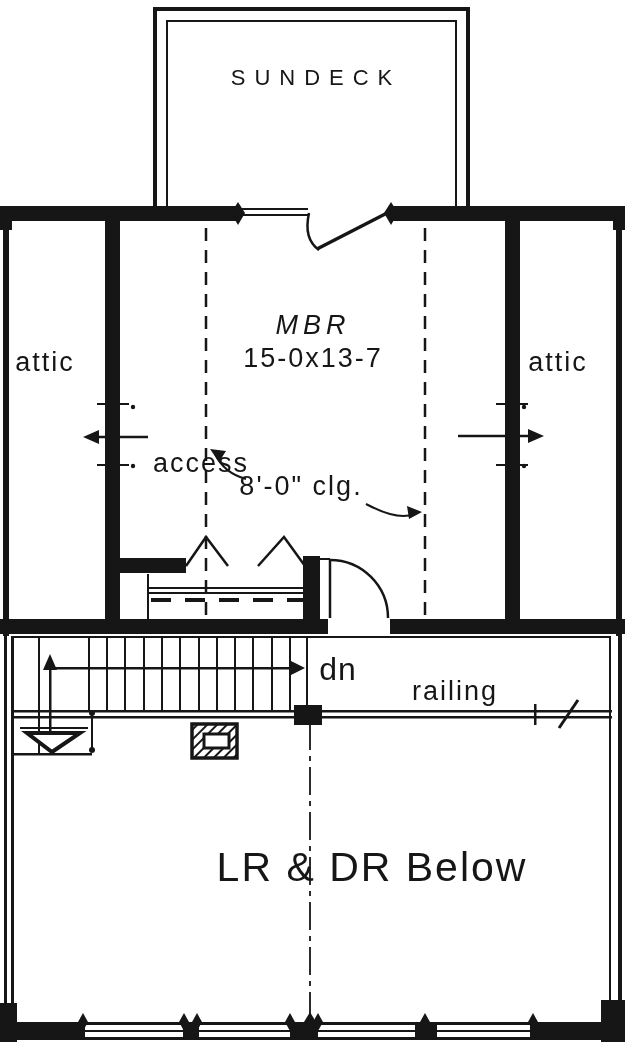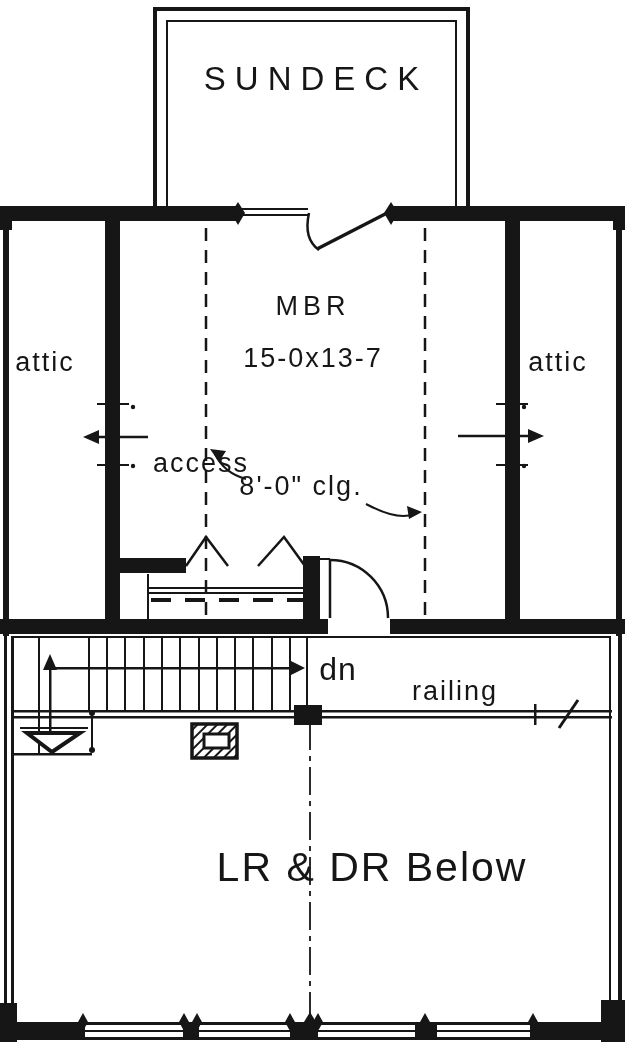--- a/index.html
+++ b/index.html
@@ -6,21 +6,21 @@
   #canvas{
     position:relative;width:625px;height:1042px;background:#ffffff;
     font-family:"Liberation Sans", sans-serif;color:#161616;overflow:hidden;
   }
   svg{position:absolute;left:0;top:0;}
   .lbl{
     position:absolute;transform:translate(-50%,-50%);
     white-space:nowrap;color:#161616;line-height:1;
   }
   .f27{font-size:27px;letter-spacing:2px;}
-  .sundeck{font-size:33px;letter-spacing:9px;}
+  .sundeck{font-size:22px;letter-spacing:9px;}
   .mbr{font-size:27px;letter-spacing:5px;}
   .big{font-size:41px;letter-spacing:2px;margin-left:48px;}
   .dn{font-size:32px;letter-spacing:1px;}
 </style>
 </head>
 <body>
 
 <div id="canvas">
 
   <svg width="625" height="1042" viewBox="0 0 625 1042">
@@ -187,21 +187,21 @@
         <polygon points="290,1013 295,1022 290,1031 285,1022"></polygon>
         <polygon points="310,1012 316,1022 310,1032 304,1022"></polygon>
         <polygon points="318,1013 323,1022 318,1031 313,1022"></polygon>
         <polygon points="425,1013 430,1022 425,1031 420,1022"></polygon>
         <polygon points="533,1013 538,1022 533,1031 528,1022"></polygon>
       </g>
     </g>
   </svg>
 
   <div class="lbl sundeck" style="left:316px;top:78px;">SUNDECK</div>
-  <div class="lbl mbr" style="left:313px;top:306px;">MBR</div>
+  <div class="lbl mbr" style="left:313px;top:325px;font-style:italic;">MBR</div>
   <div class="lbl f27" style="left:313px;top:358px;">15-0x13-7</div>
   <div class="lbl f27" style="left:45px;top:362px;">attic</div>
   <div class="lbl f27" style="left:558px;top:362px;">attic</div>
   <div class="lbl f27" style="left:201px;top:435px;margin-top:28px;">access</div>
   <div class="lbl f27" style="left:301px;top:486px;">8'-0" clg.</div>
   <div class="lbl dn" style="left:338px;top:669px;">dn</div>
   <div class="lbl f27" style="left:455px;top:691px;">railing</div>
   <div class="lbl big" style="left:324px;top:867px;">LR &amp; DR Below</div>
 
 </div>

